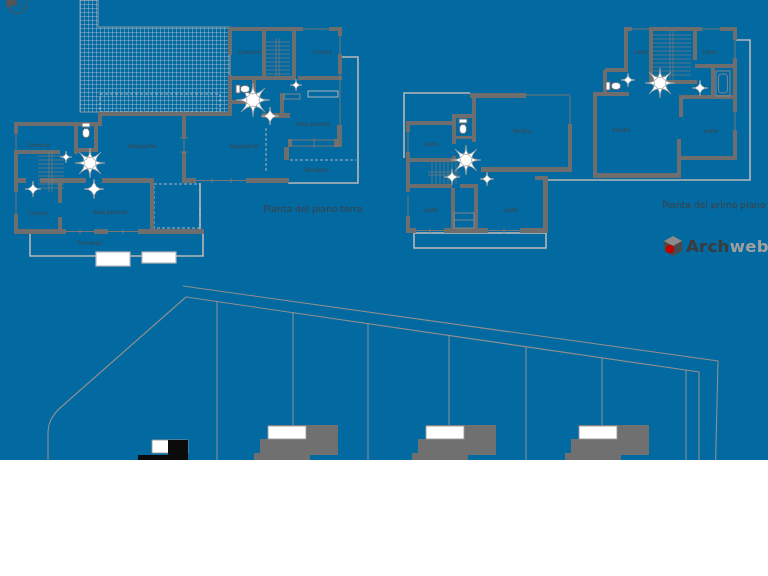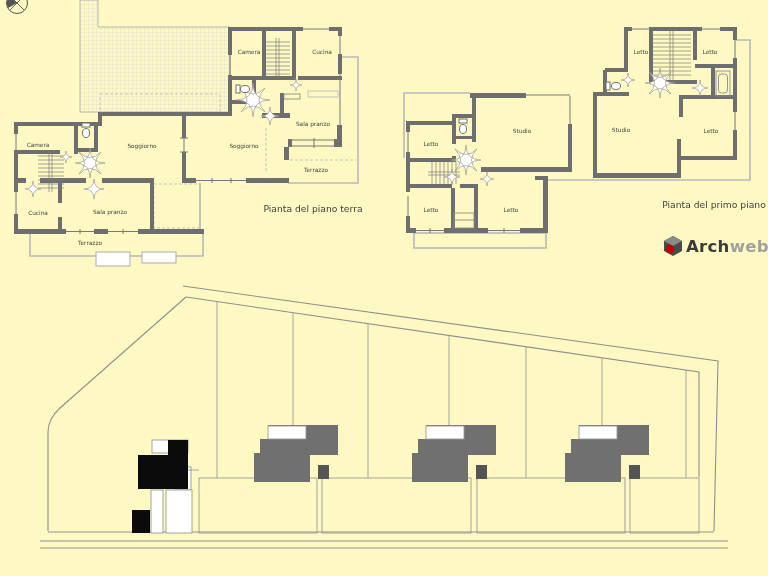--- a/index.html
+++ b/index.html
@@ -1,16 +1,16 @@
 <!DOCTYPE html>
 <html><head>
 <meta charset="utf-8">
 <style>
   html,body{margin:0;padding:0;background:#fff;}
-  #canvas{position:relative;width:768px;height:576px;background:#fef9c3;overflow:hidden;
+  #canvas{position:relative;width:768px;height:460px;background:#0369a1;overflow:hidden;
           font-family:"DejaVu Sans",sans-serif;}
   svg{position:absolute;left:0;top:0;}
   .wall{fill:#6e6e6e;stroke:none;}
   .thinline{stroke:#777;stroke-width:1;fill:none;}
   .lightline{stroke:#b8b8b8;stroke-width:1.6;fill:none;}
   .dash{stroke:#bdbdbd;stroke-width:0.9;fill:none;stroke-dasharray:3 2;}
   .hatchborder{stroke:#aaaaaa;stroke-width:0.8;}
   .star{fill:#ffffff;stroke:#999;stroke-width:0.7;}
   .stair{stroke:#7d7d7d;stroke-width:0.7;fill:none;}
   .fixture{stroke:#6e6e6e;stroke-width:1;fill:#ffffff;}

